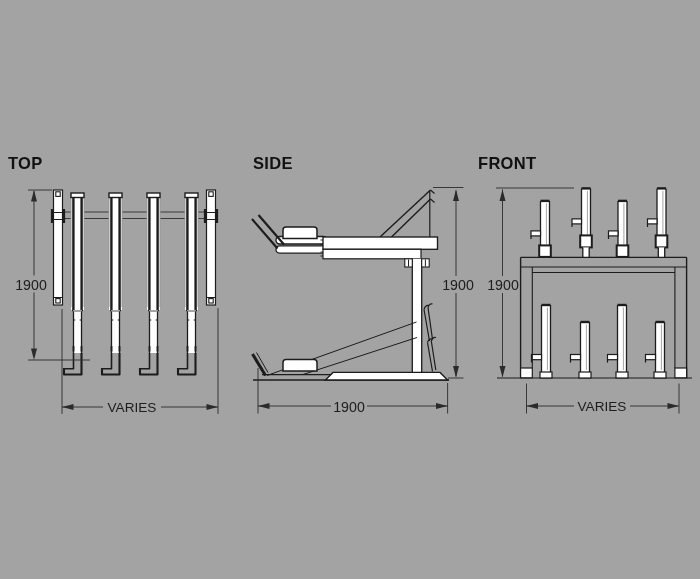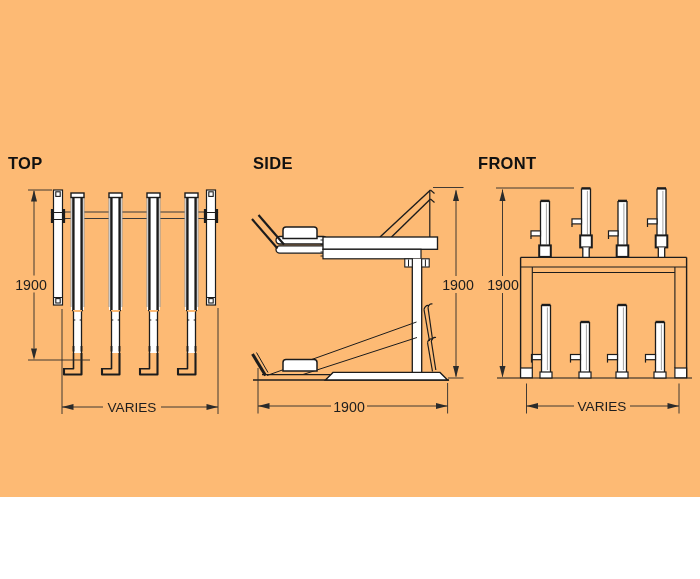--- a/index.html
+++ b/index.html
@@ -1,16 +1,16 @@
 <!DOCTYPE html>
 <html><head>
 <meta charset="utf-8">
 <style>
   html,body{margin:0;padding:0;background:#ffffff;}
-  .canvas{position:relative;width:700px;height:497px;background:#fdba74;overflow:hidden;
+  .canvas{position:relative;width:700px;height:579px;background:#a3a3a3;overflow:hidden;
           font-family:"Liberation Sans",sans-serif;}
   svg{display:block;}
   .view-label{font-family:"Liberation Sans",sans-serif;font-size:16.5px;font-weight:bold;
               fill:#111;letter-spacing:.3px;}
   .dim-text{font-family:"Liberation Sans",sans-serif;font-size:14.2px;fill:#1d1d1d;}
   .dim-text-sm{font-family:"Liberation Sans",sans-serif;font-size:13.6px;fill:#1d1d1d;}
   .ln{stroke:#1c1c1c;fill:none;}
   .dim{stroke:#2b2b2b;stroke-width:.9;fill:none;}
   .arr{fill:#2b2b2b;stroke:none;}
 </style>

